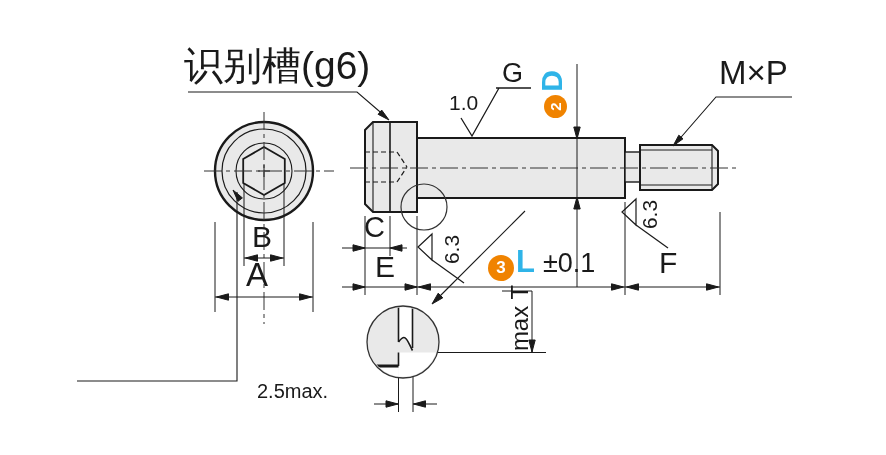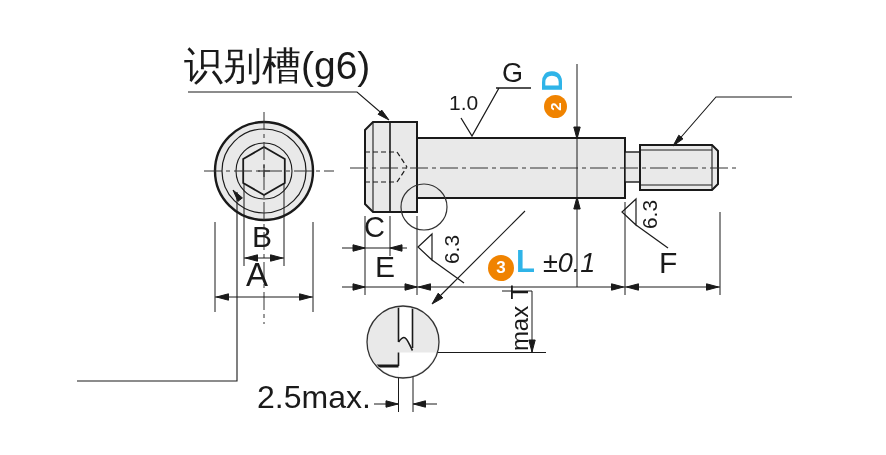--- a/index.html
+++ b/index.html
@@ -13,22 +13,22 @@
   .dim{font-size:30px;}
   .dimA{font-size:33px;}
   .small{font-size:21px;}
   .med{font-size:24px;}
   .rot{display:inline-block;transform:rotate(-90deg);transform-origin:center;}
   .blue{color:#2fb4e8;font-weight:bold;}
   .ncircle{position:absolute;background:#f08300;color:#fff;border-radius:50%;
            text-align:center;font-weight:bold;}
   .c2{width:23px;height:23px;font-size:15px;line-height:23px;transform:rotate(-90deg);}
   .c3{width:26px;height:26px;font-size:17px;line-height:26px;}
-  .tol{font-size:27px;font-style:italic;}
-  .relief{font-size:32px;text-align:right;}
+  .tol{font-size:27px;}
+  .relief{font-size:20px;text-align:right;}
 </style>
 </head>
 <body>
 
 <div class="canvas">
 
 <svg width="886" height="455" viewBox="0 0 886 455">
 
   <g>
     <circle cx="264" cy="171" r="49" fill="#e9e9e9" stroke="#1a1a1a" stroke-width="2.4"></circle>
@@ -123,20 +123,21 @@
       <path d="M412.5,307 V348" stroke="#1a1a1a" stroke-width="1.6"></path>
       <path d="M398.5,342 C400,340 402,337.5 404,337.5 C407,337.5 409,344 412.5,350.5" stroke="#1a1a1a" stroke-width="1.6" fill="none"></path>
       <path d="M398.5,352.5 V366" stroke="#1a1a1a" stroke-width="1.6"></path>
       <path d="M366,366 H398.5" stroke="#1a1a1a" stroke-width="3"></path>
     </g>
     <circle cx="403" cy="342" r="36" fill="none" stroke="#333" stroke-width="1.3"></circle>
   </g>
 </svg>
 
 <span class="lbl cjk" style="left:184px;top:46px;">识别槽(g6)</span>
+<span class="lbl big" style="left:719px;top:56px;">M×P</span>
 <span class="lbl" style="left:502px;top:60px;font-size:27px;">G</span>
 <span class="lbl small" style="left:449px;top:92px;">1.0</span>
 
 <span class="lbl rot blue" style="left:541px;top:66px;font-size:30px;">D</span>
 <span class="ncircle c2" style="left:544px;top:95px;">2</span>
 
 <span class="ncircle c3" style="left:488px;top:255px;">3</span>
 <span class="lbl blue" style="left:516px;top:246px;font-size:31px;">L</span>
 <span class="lbl tol" style="left:543px;top:250px;">±0.1</span>
 

